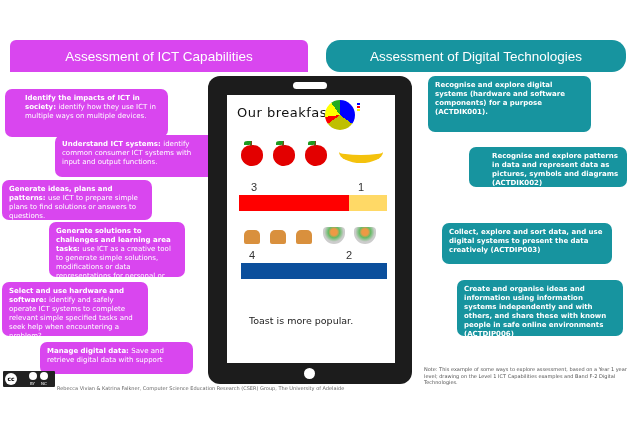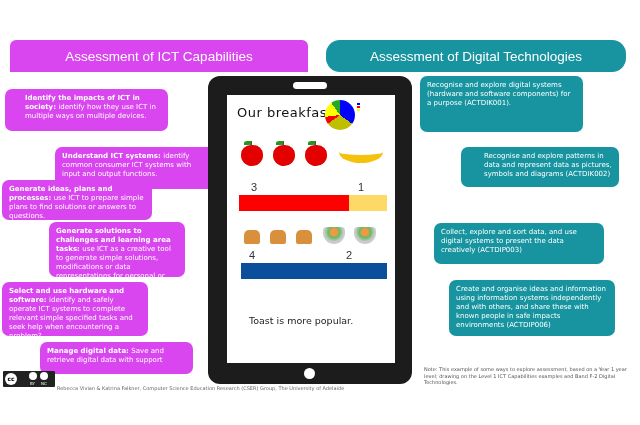--- a/index.html
+++ b/index.html
@@ -2,21 +2,21 @@
 <html><head>
 <meta charset="utf-8">
 <style>
   html, body { margin:0; padding:0; background:#ffffff; }
   body { width:640px; height:425px; position:relative; overflow:hidden; font-family:"DejaVu Sans", sans-serif; }
   .header { position:absolute; height:32px; display:flex; align-items:center; justify-content:center; color:#fff; font-family:"Liberation Sans", sans-serif; font-size:13.5px; border-radius:6px 6px 0 0; }
   .pink { background:#d946ef; }
   .teal { background:#17949F; }
   .card { position:absolute; color:#fff; font-family:"DejaVu Sans", sans-serif; font-size:7px; line-height:9px; border-radius:7px; padding:5px 7px; box-sizing:border-box; }
   .card b { font-weight:bold; }
-  .teal-card { font-weight:normal; }
+  .teal-card { font-weight:bold;margin-left:8px; }
   .tablet { position:absolute; left:208px; top:76px; width:204px; height:308px; background:#1c1c1c; border-radius:12px; }
   .speaker { position:absolute; left:85px; top:6px; width:34px; height:7px; background:#fff; border-radius:4px; }
   .screen { position:absolute; left:19px; top:19px; width:168px; height:268px; background:#fff; }
   .home { position:absolute; left:96px; top:292px; width:11px; height:11px; background:#fff; border-radius:50%; }
   .title-hand { position:absolute; left:10px; top:10px; font-family:"DejaVu Sans", sans-serif; font-size:13px; letter-spacing:0.5px; color:#111; }
   .pie { position:absolute; left:98px; top:5px; width:30px; height:30px; border-radius:50%; }
   .legend-mini { position:absolute; left:130px; top:8px; width:5px; }
   .legend-mini span { display:block; width:3px; height:2px; margin-bottom:1px; }
   .apple { position:absolute; width:22px; height:21px; background:#e30000; border-radius:45% 45% 50% 50%; top:50px; }
   .apple::before { content:""; position:absolute; left:9px; top:-4px; width:2px; height:5px; background:#7a4a1a; }
@@ -39,30 +39,30 @@
 <body>
 
 <div class="header pink" style="left:10px;top:40px;width:298px;">
   <span>Assessment of ICT Capabilities</span>
 </div>
 
 <div class="header teal" style="left:326px;top:40px;width:300px;border-radius:14px;">
   <span>Assessment of Digital Technologies</span>
 </div>
 
-<div class="card pink" style="left:5px;top:89px;width:163px;height:42px;padding-left:20px;">
+<div class="card pink" style="left:5px;top:89px;width:163px;height:48px;padding-left:20px;">
   <b>Identify the impacts of ICT in society: </b>
   <span>identify how they use ICT in multiple ways on multiple devices.</span>
 </div>
-<div class="card pink" style="left:55px;top:135px;width:162px;height:42px;margin-top:12px;">
+<div class="card pink" style="left:55px;top:135px;width:162px;height:42px;">
   <b>Understand ICT systems: </b>
   <span>identify common consumer ICT systems with input and output functions.</span>
 </div>
 <div class="card pink" style="left:2px;top:180px;width:150px;height:40px;">
-  <b>Generate ideas, plans and processes: </b>
+  <b>Generate ideas, plans and patterns: </b>
   <span>use ICT to prepare simple plans to find solutions or answers to questions.</span>
 </div>
 <div class="card pink" style="left:49px;top:222px;width:136px;height:55px;">
   <b>Generate solutions to challenges and learning area tasks: </b>
   <span>use ICT as a creative tool to generate simple solutions, modifications or data representations for personal or school purposes.</span>
 </div>
 <div class="card pink" style="left:2px;top:282px;width:146px;height:54px;">
   <b>Select and use hardware and software: </b>
   <span>identify and safely operate ICT systems to complete relevant simple specified tasks and seek help when encountering a problem?</span>
 </div>
@@ -74,21 +74,21 @@
 <div class="card teal teal-card" style="left:420px;top:76px;width:163px;height:56px;">
   <span>Recognise and explore digital systems (hardware and software components) for a purpose (ACTDIK001).</span>
 </div>
 <div class="card teal teal-card" style="left:461px;top:147px;width:158px;height:40px;padding-left:23px;">
   <span>Recognise and explore patterns in data and represent data as pictures, symbols and diagrams (ACTDIK002)</span>
 </div>
 <div class="card teal teal-card" style="left:434px;top:223px;width:170px;height:41px;">
   <span>Collect, explore and sort data, and use digital systems to present the data creatively (ACTDIP003)</span>
 </div>
 <div class="card teal teal-card" style="left:449px;top:280px;width:166px;height:56px;">
-  <span>Create and organise ideas and information using information systems independently and with others, and share these with known people in safe impacts environments (ACTDIP006)</span>
+  <span>Create and organise ideas and information using information systems independently and with others, and share these with known people in safe online environments (ACTDIP006)</span>
 </div>
 
 <div class="tablet">
   <div class="speaker"></div>
   <div class="screen">
     <div class="title-hand">Our breakfast</div>
     <div class="pie" style="background:conic-gradient(#0000FF 0 35%, #BFBF00 35% 65%, #FF0000 65% 73%, #FFFF00 73% 90%, #22AA22 90% 100%);"></div>
     <div class="legend-mini">
       <span style="background:#0000FF"></span>
       <span style="background:#FF0000"></span>

